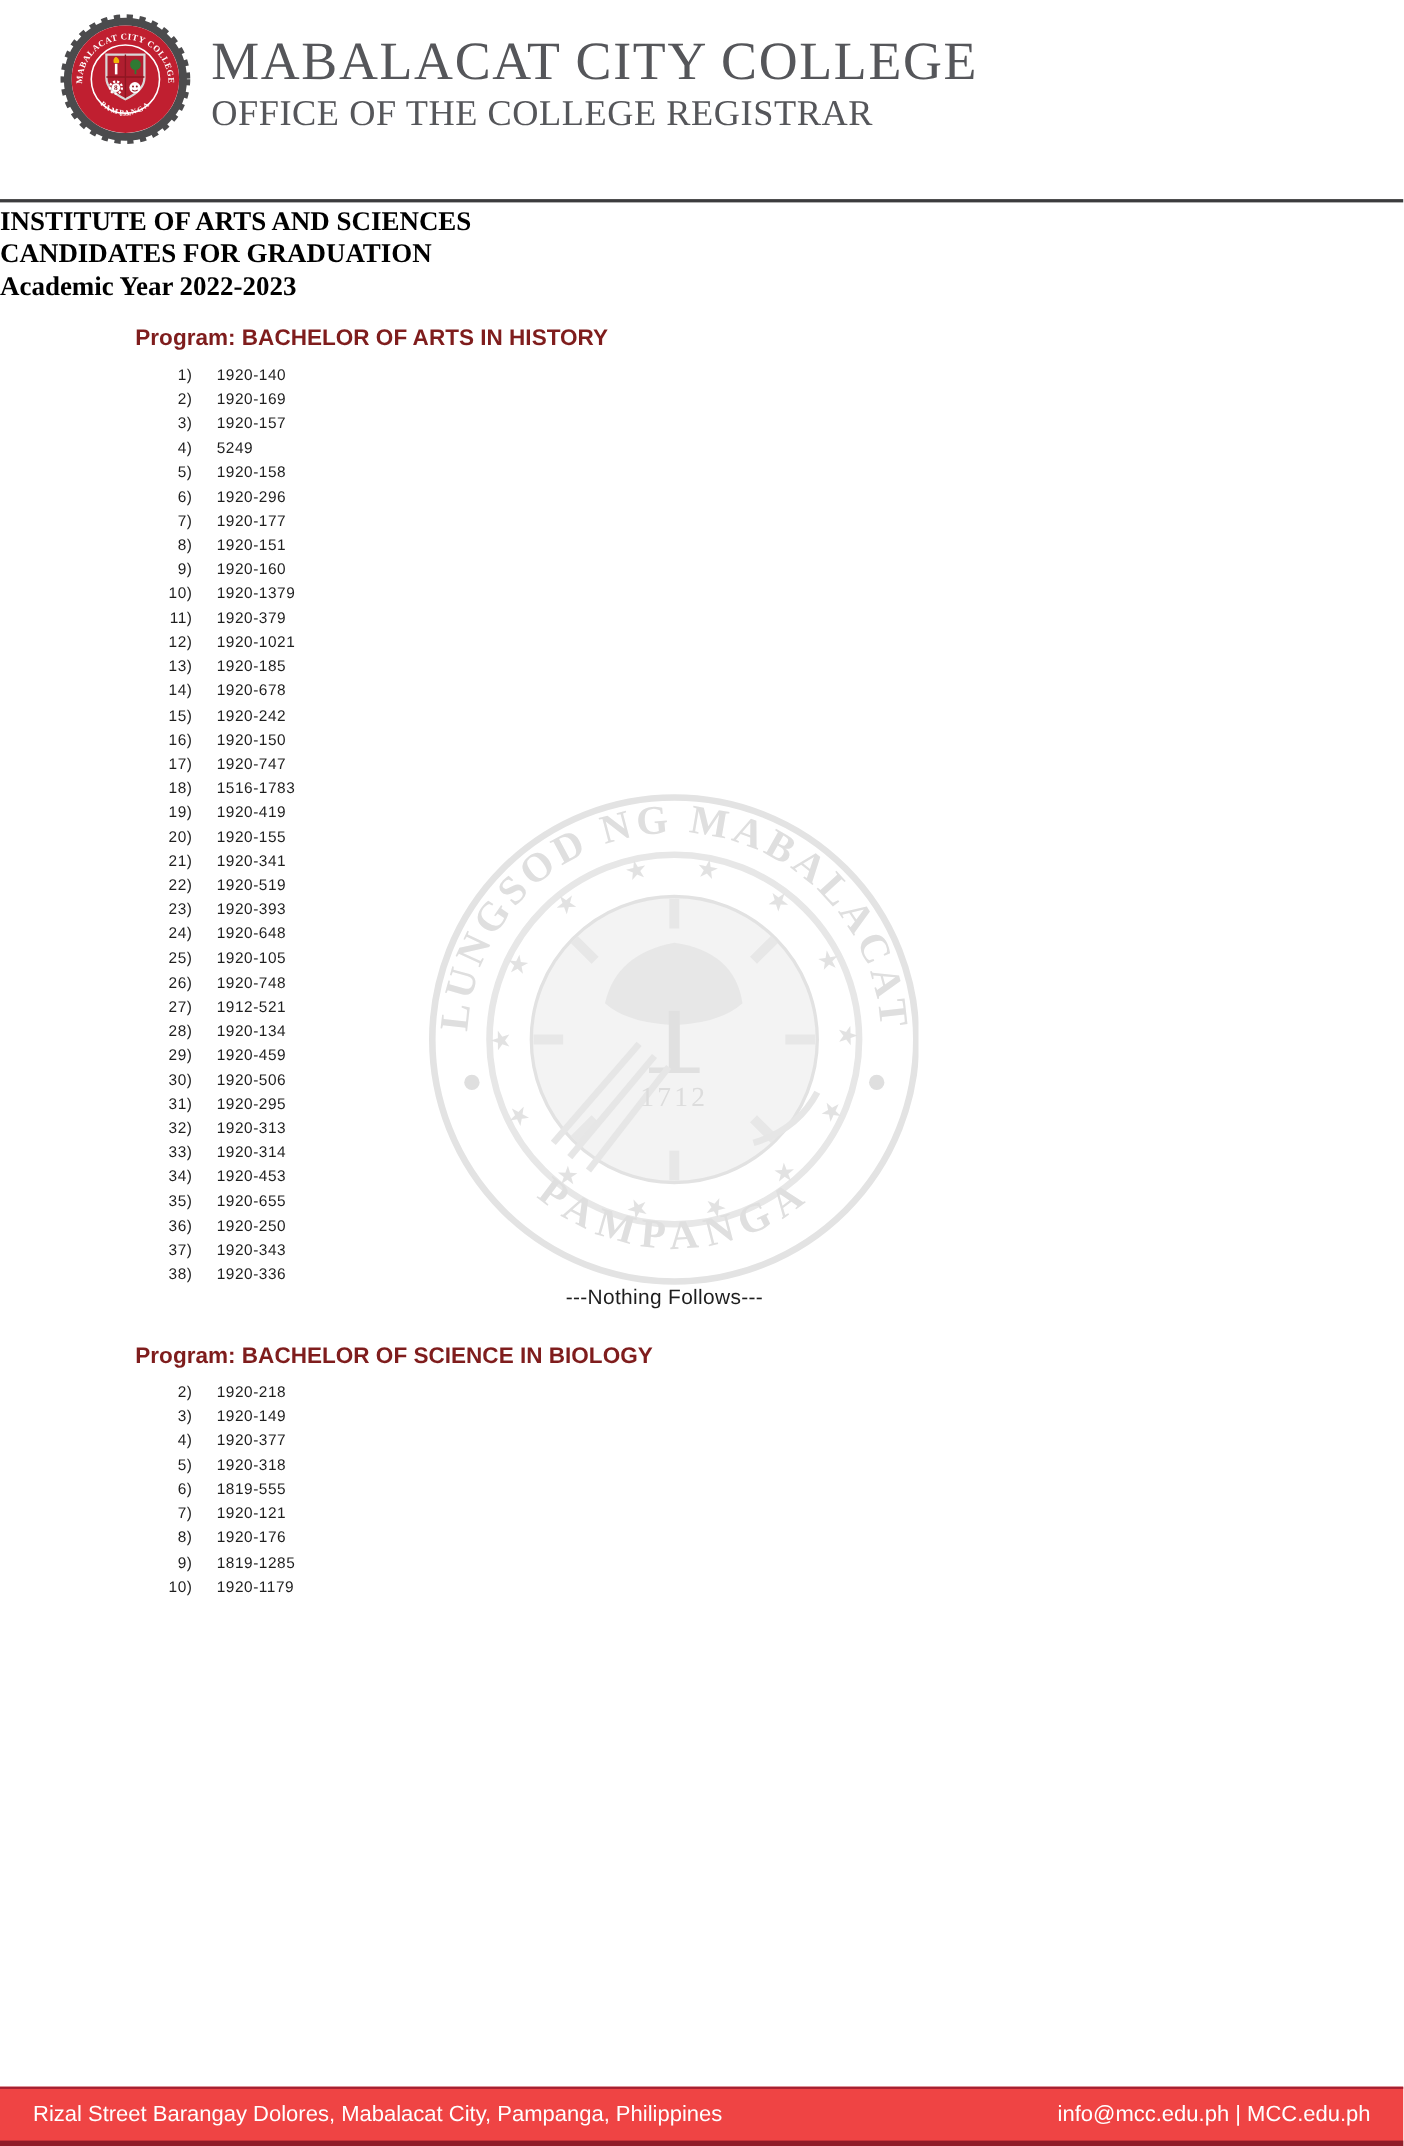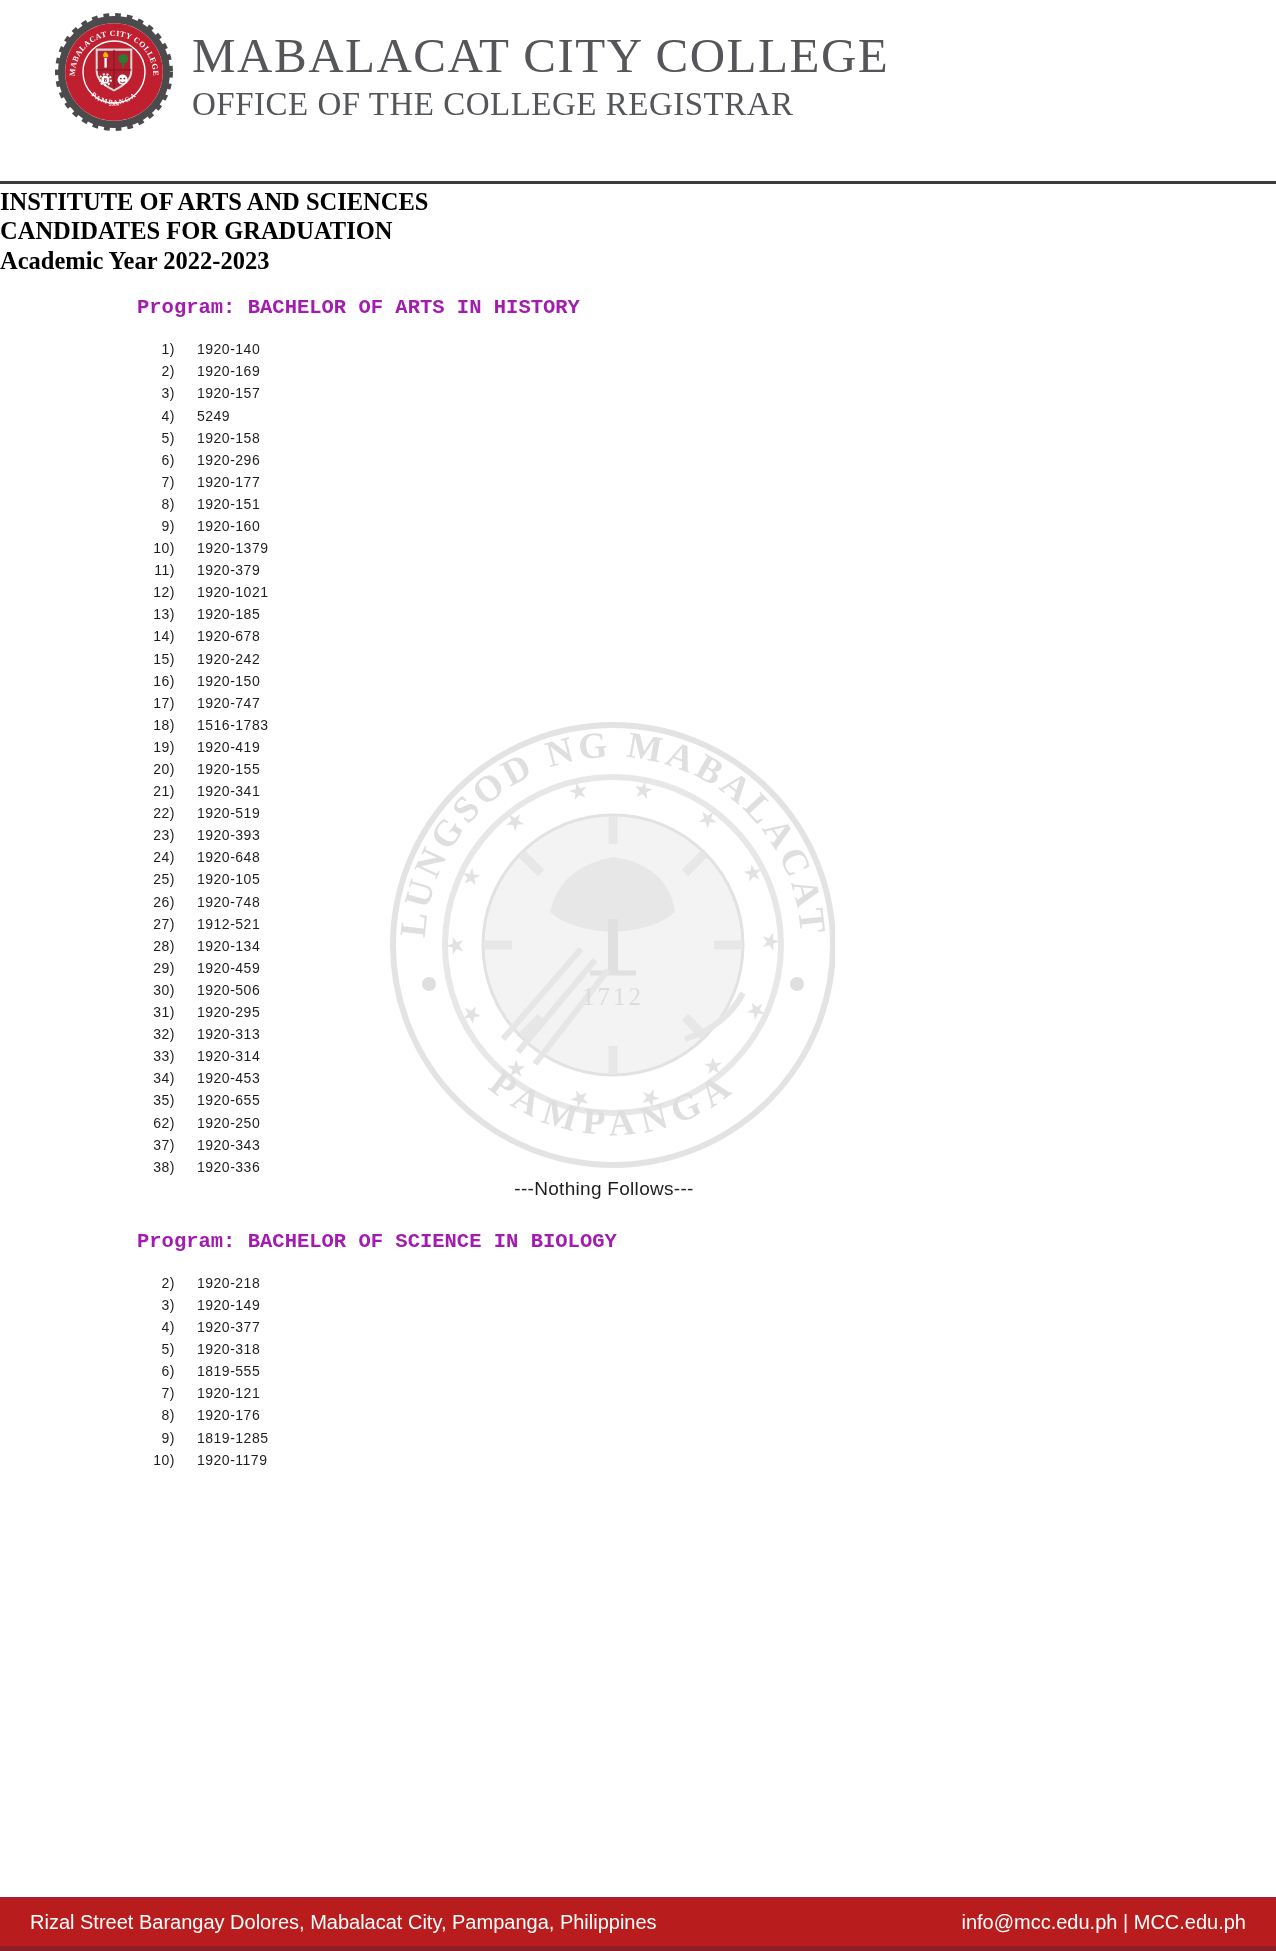--- a/index.html
+++ b/index.html
@@ -18,35 +18,35 @@
   .wm-arc{font-family:"Liberation Serif",serif;font-weight:bold;fill:#DFDFDF;}
   .wm-stars{font-family:"DejaVu Sans",sans-serif;font-size:23px;fill:#E2E2E2;}
   .wm-year{font-family:"Liberation Serif",serif;font-size:25px;fill:#DCDCDC;letter-spacing:3px;}
 
   
   .doc-content{position:absolute;left:0;top:0;width:1028px;padding-top:187px;z-index:1;}
   .title-block{font-family:"Liberation Serif",serif;font-weight:bold;
                font-size:24.5px;line-height:29.4px;color:#000;}
   .program-section{margin-top:20px;padding-left:120px;}
   .program-section + .program-section{margin-top:29px;}
-  .program-heading{margin:17px;font-size:20.5px;line-height:26px;font-weight:bold;color:#a21caf;
-                   font-family:Liberation Mono, monospace;}
+  .program-heading{margin:3px;font-size:20.5px;line-height:26px;font-weight:bold;color:#7f1d1d;
+                   font-family:Liberation Sans, sans-serif;}
   .student-list{margin-top:8px;}
   .stu-row{line-height:22.1px;font-size:14px;color:#1E1E1E;}
   .stu-num{display:inline-block;width:55px;text-align:right;letter-spacing:.5px;}
   .stu-id{margin-left:22px;letter-spacing:.5px;}
   .end-note{line-height:22.1px;font-size:19px;color:#1E1E1E;padding-left:60px;letter-spacing:.3px;text-align:center;}
 
   
   .page-indicator{position:absolute;top:1486px;left:0;width:1028px;text-align:center;
                   font-style:italic;font-size:19px;color:#111;z-index:1;}
   .page-indicator .b{font-weight:bold;}
 
   
-  .footer-bar{position:absolute;left:0;bottom:0;width:1276px;height:54px;background:#b91c1c;
+  .footer-bar{position:absolute;left:0;bottom:0;width:1276px;height:54px;background:#ef4444;
               border-top:2px solid #A32031;border-bottom:5px solid #8F1D29;box-sizing:border-box;
               display:flex;align-items:center;justify-content:space-between;padding:0 30px;
               color:#ffffff;font-size:20px;z-index:2;}
   .footer-bar span{white-space:nowrap;}
 
   
   .logo-arc-top{font-family:"Liberation Serif",serif;font-size:7.8px;font-weight:bold;fill:#ffffff;letter-spacing:.5px;}
   .logo-arc-bottom{font-family:"Liberation Serif",serif;font-size:6.6px;font-weight:bold;fill:#ffffff;letter-spacing:1.6px;}
   .logo-year{font-family:"Liberation Serif",serif;font-size:5px;fill:#ffffff;}
 </style>
@@ -174,21 +174,21 @@
             <div class="stu-row"><span class="stu-num">26)</span><span class="stu-id">1920-748</span></div>
             <div class="stu-row"><span class="stu-num">27)</span><span class="stu-id">1912-521</span></div>
             <div class="stu-row"><span class="stu-num">28)</span><span class="stu-id">1920-134</span></div>
             <div class="stu-row"><span class="stu-num">29)</span><span class="stu-id">1920-459</span></div>
             <div class="stu-row"><span class="stu-num">30)</span><span class="stu-id">1920-506</span></div>
             <div class="stu-row"><span class="stu-num">31)</span><span class="stu-id">1920-295</span></div>
             <div class="stu-row"><span class="stu-num">32)</span><span class="stu-id">1920-313</span></div>
             <div class="stu-row"><span class="stu-num">33)</span><span class="stu-id">1920-314</span></div>
             <div class="stu-row"><span class="stu-num">34)</span><span class="stu-id">1920-453</span></div>
             <div class="stu-row"><span class="stu-num">35)</span><span class="stu-id">1920-655</span></div>
-            <div class="stu-row"><span class="stu-num">62)</span><span class="stu-id">1920-250</span></div>
+            <div class="stu-row"><span class="stu-num">36)</span><span class="stu-id">1920-250</span></div>
             <div class="stu-row"><span class="stu-num">37)</span><span class="stu-id">1920-343</span></div>
             <div class="stu-row"><span class="stu-num">38)</span><span class="stu-id">1920-336</span></div>
           </div>
           <div class="end-note">---Nothing Follows---</div>
         </section>
         <section class="program-section">
           <h2 class="program-heading"><span>Program:</span> <span>BACHELOR OF SCIENCE IN BIOLOGY</span></h2>
           <div class="student-list">
             <div class="stu-row"><span class="stu-num">2)</span><span class="stu-id">1920-218</span></div>
             <div class="stu-row"><span class="stu-num">3)</span><span class="stu-id">1920-149</span></div>

